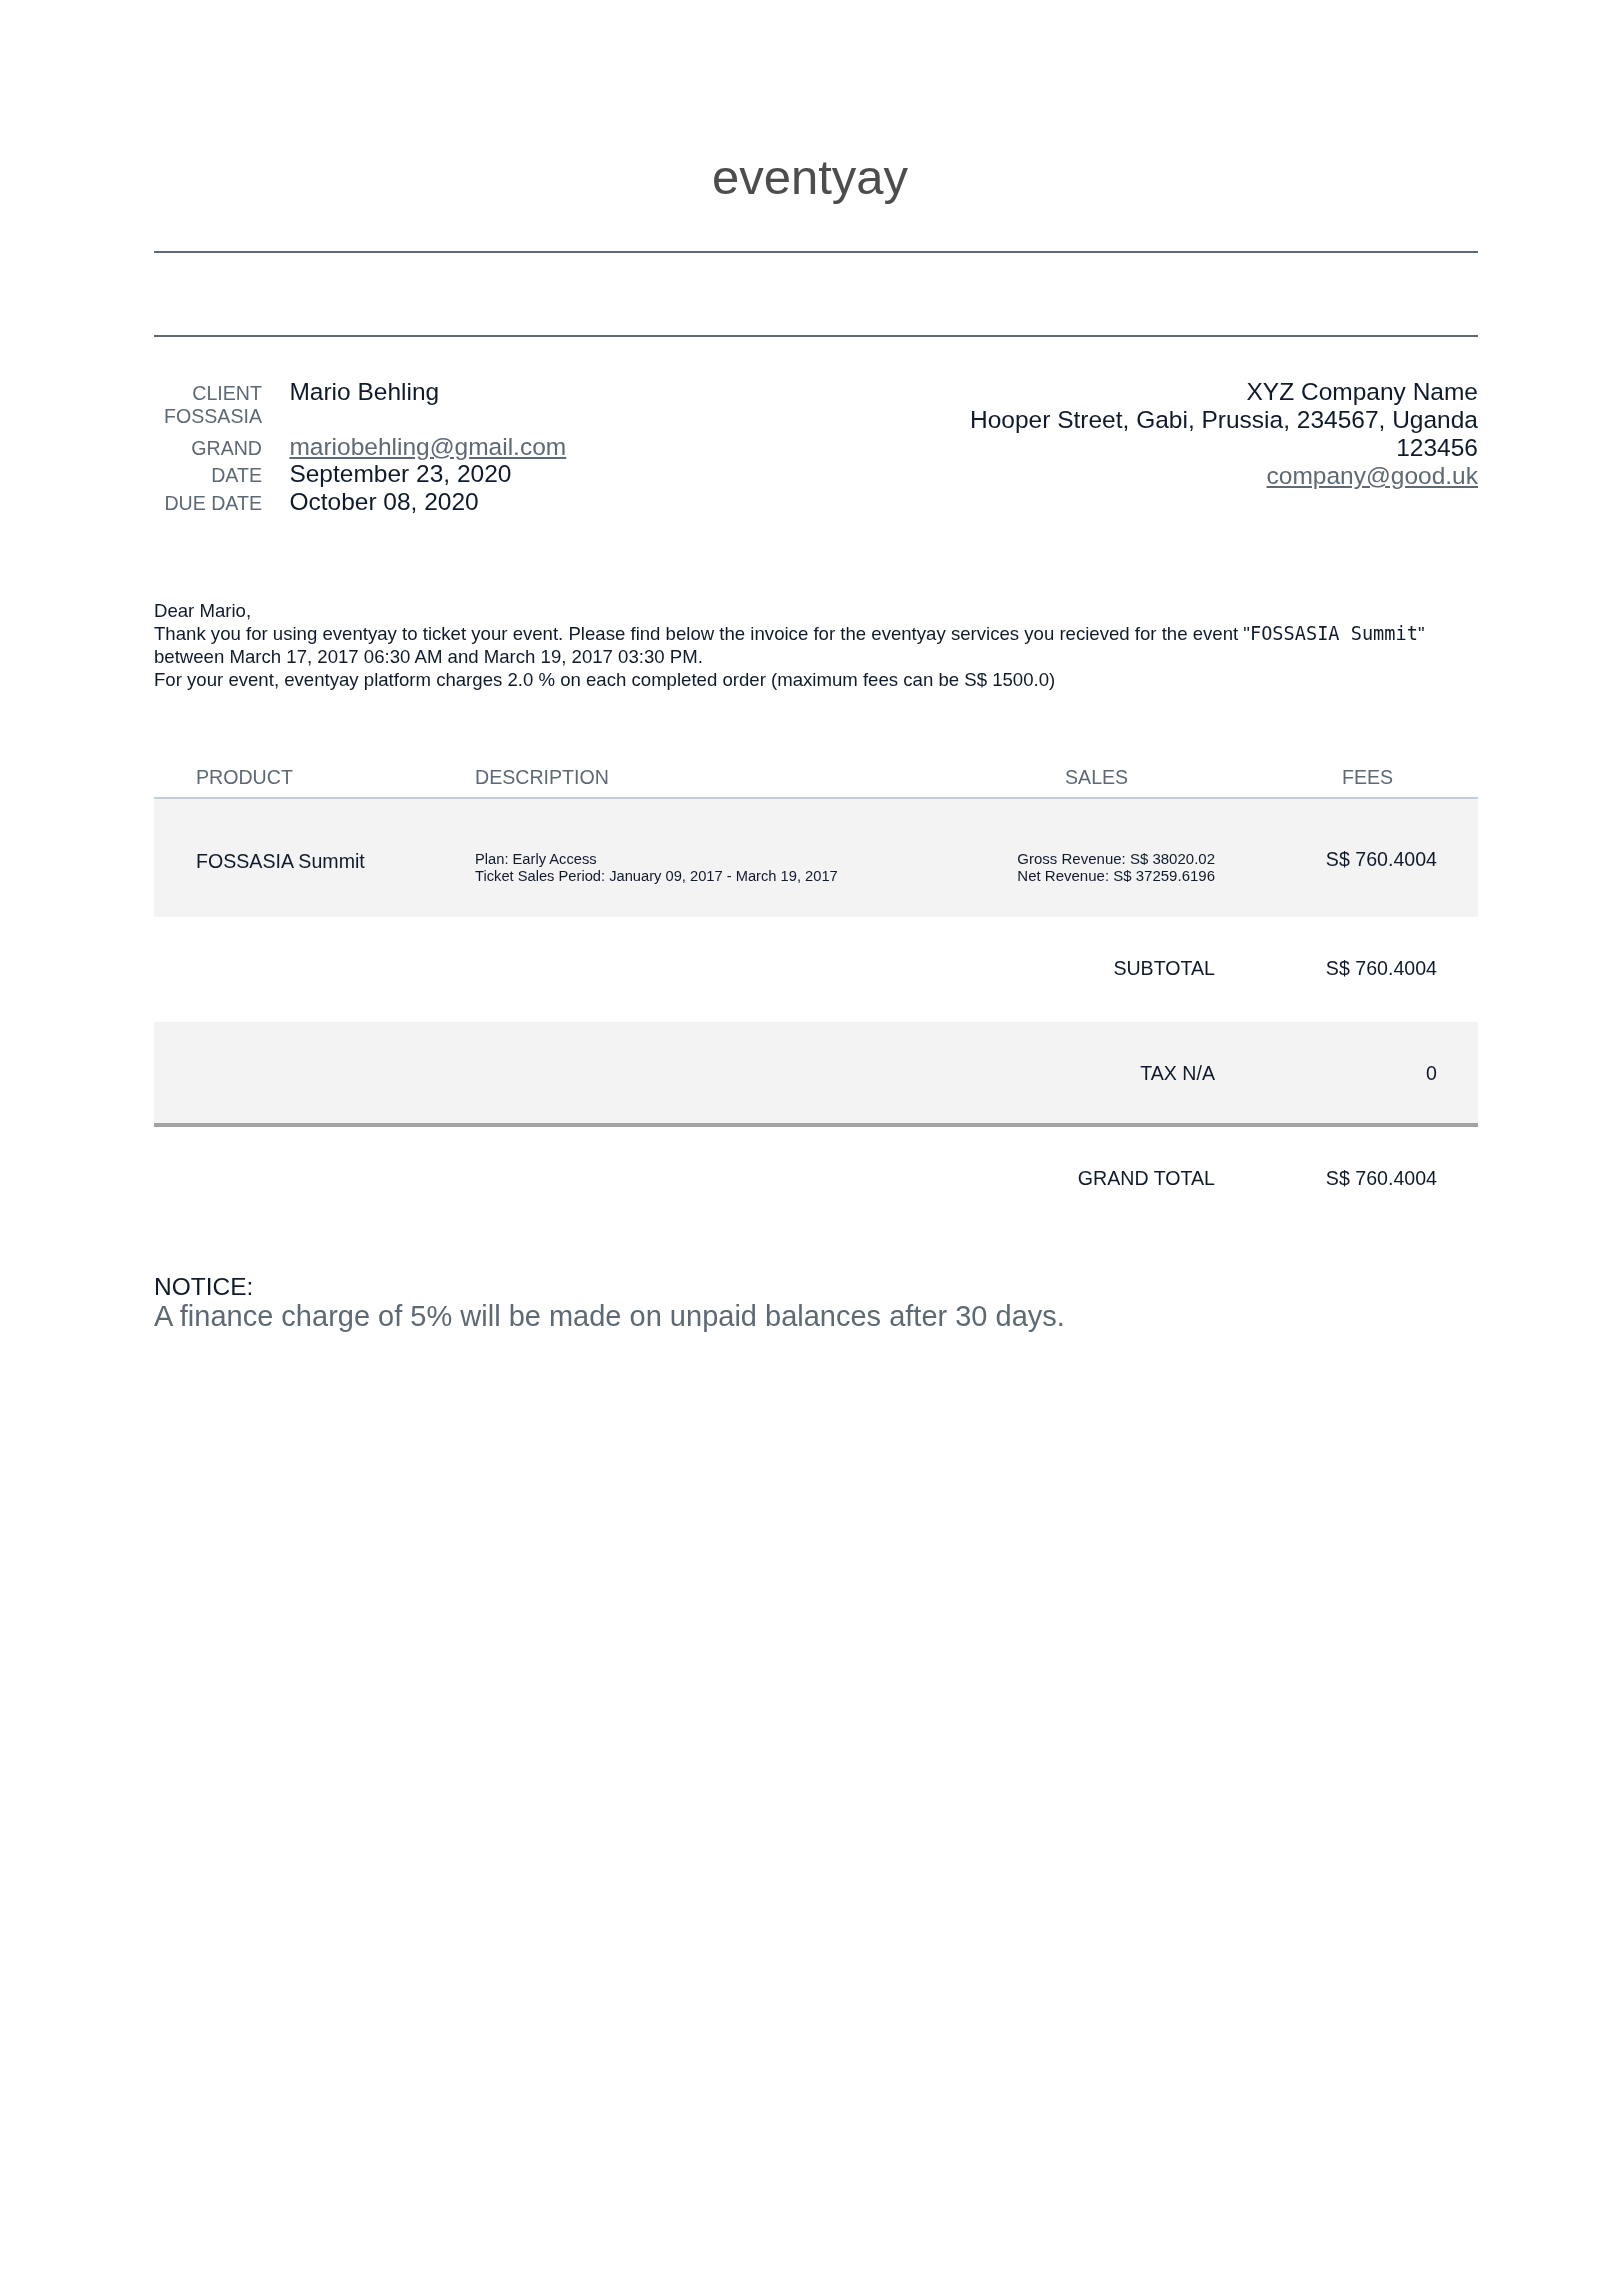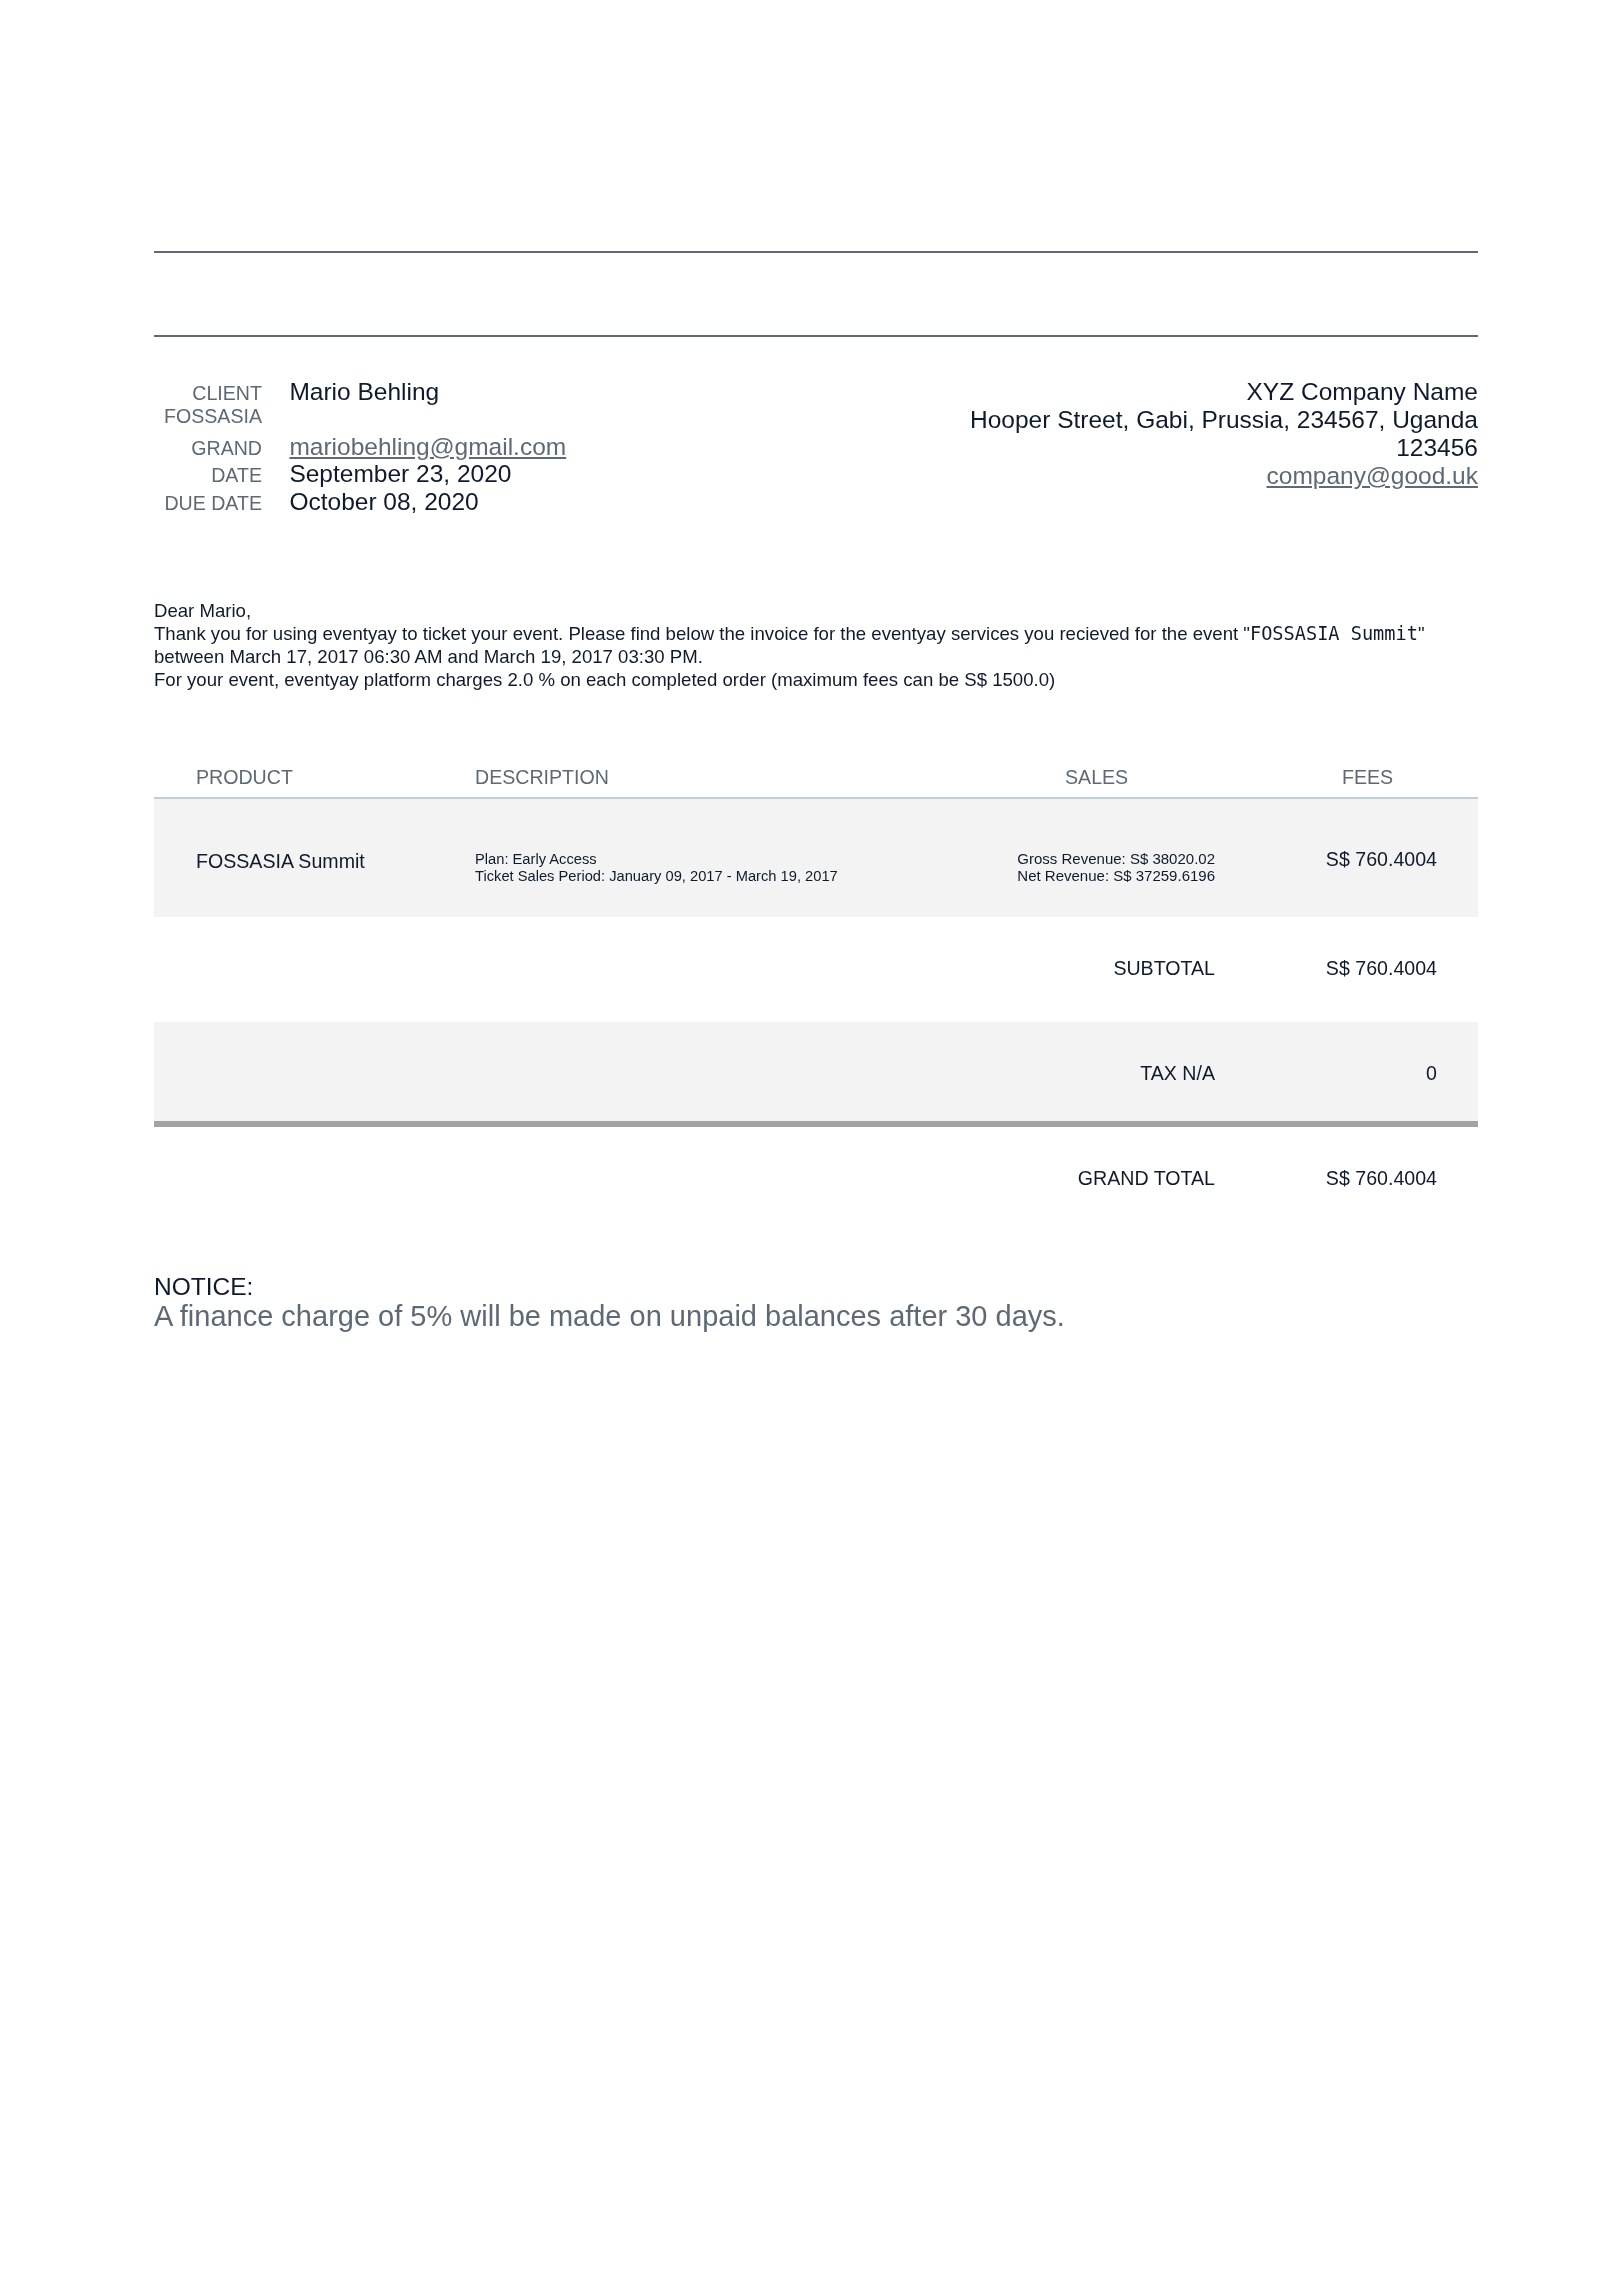--- a/index.html
+++ b/index.html
@@ -139,21 +139,21 @@
     .row-item .fees {
       position: absolute;
       right: 41px; top: 49px;
       font-size: 19.6px;
     }
     .row-total {
       position: relative;
       height: 105px;
     }
     .row-total.shaded { background: #f3f3f3; }
-    .row-total.bordered { border-bottom: 6px solid #a3a3a3; }
+    .row-total.bordered { border-bottom: 4px solid #a3a3a3; }
     .row-total .t-label {
       position: absolute;
       right: 263px;
       top: 40px;
       font-size: 19.6px;
     }
     .row-total .t-value {
       position: absolute;
       right: 41px;
       top: 40px;
@@ -189,20 +189,21 @@
       font-size: 29px;
       color: #5d6975;
       line-height: 33px;
     }
   </style>
 </head>
 <body>
 
 <div class="page">
 
+  <div class="brand">eventyay</div>
 
   <div class="rule top"></div>
   <div class="rule bottom"></div>
 
   <div class="client">
     <div class="client-row">
       <span class="client-label">CLIENT</span>
       <span class="client-value">Mario Behling</span>
     </div>
     <div class="client-row">

